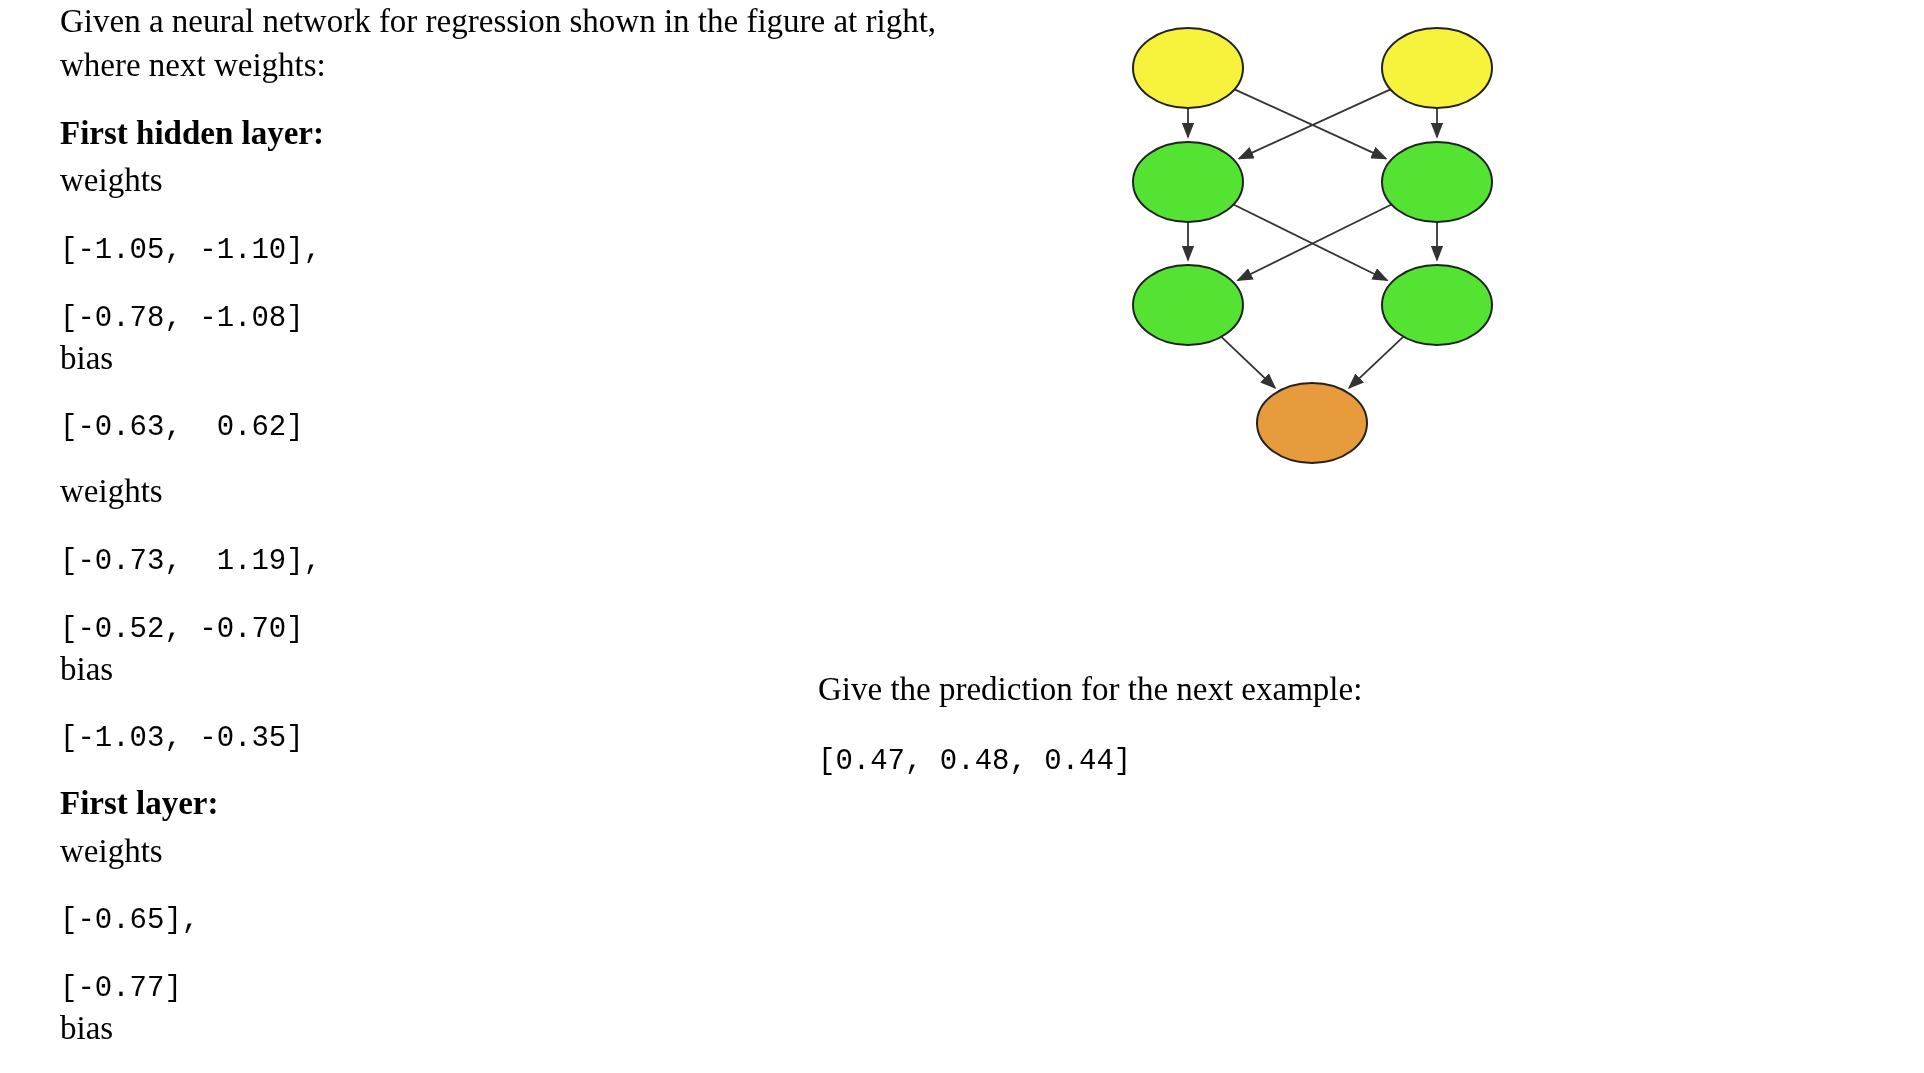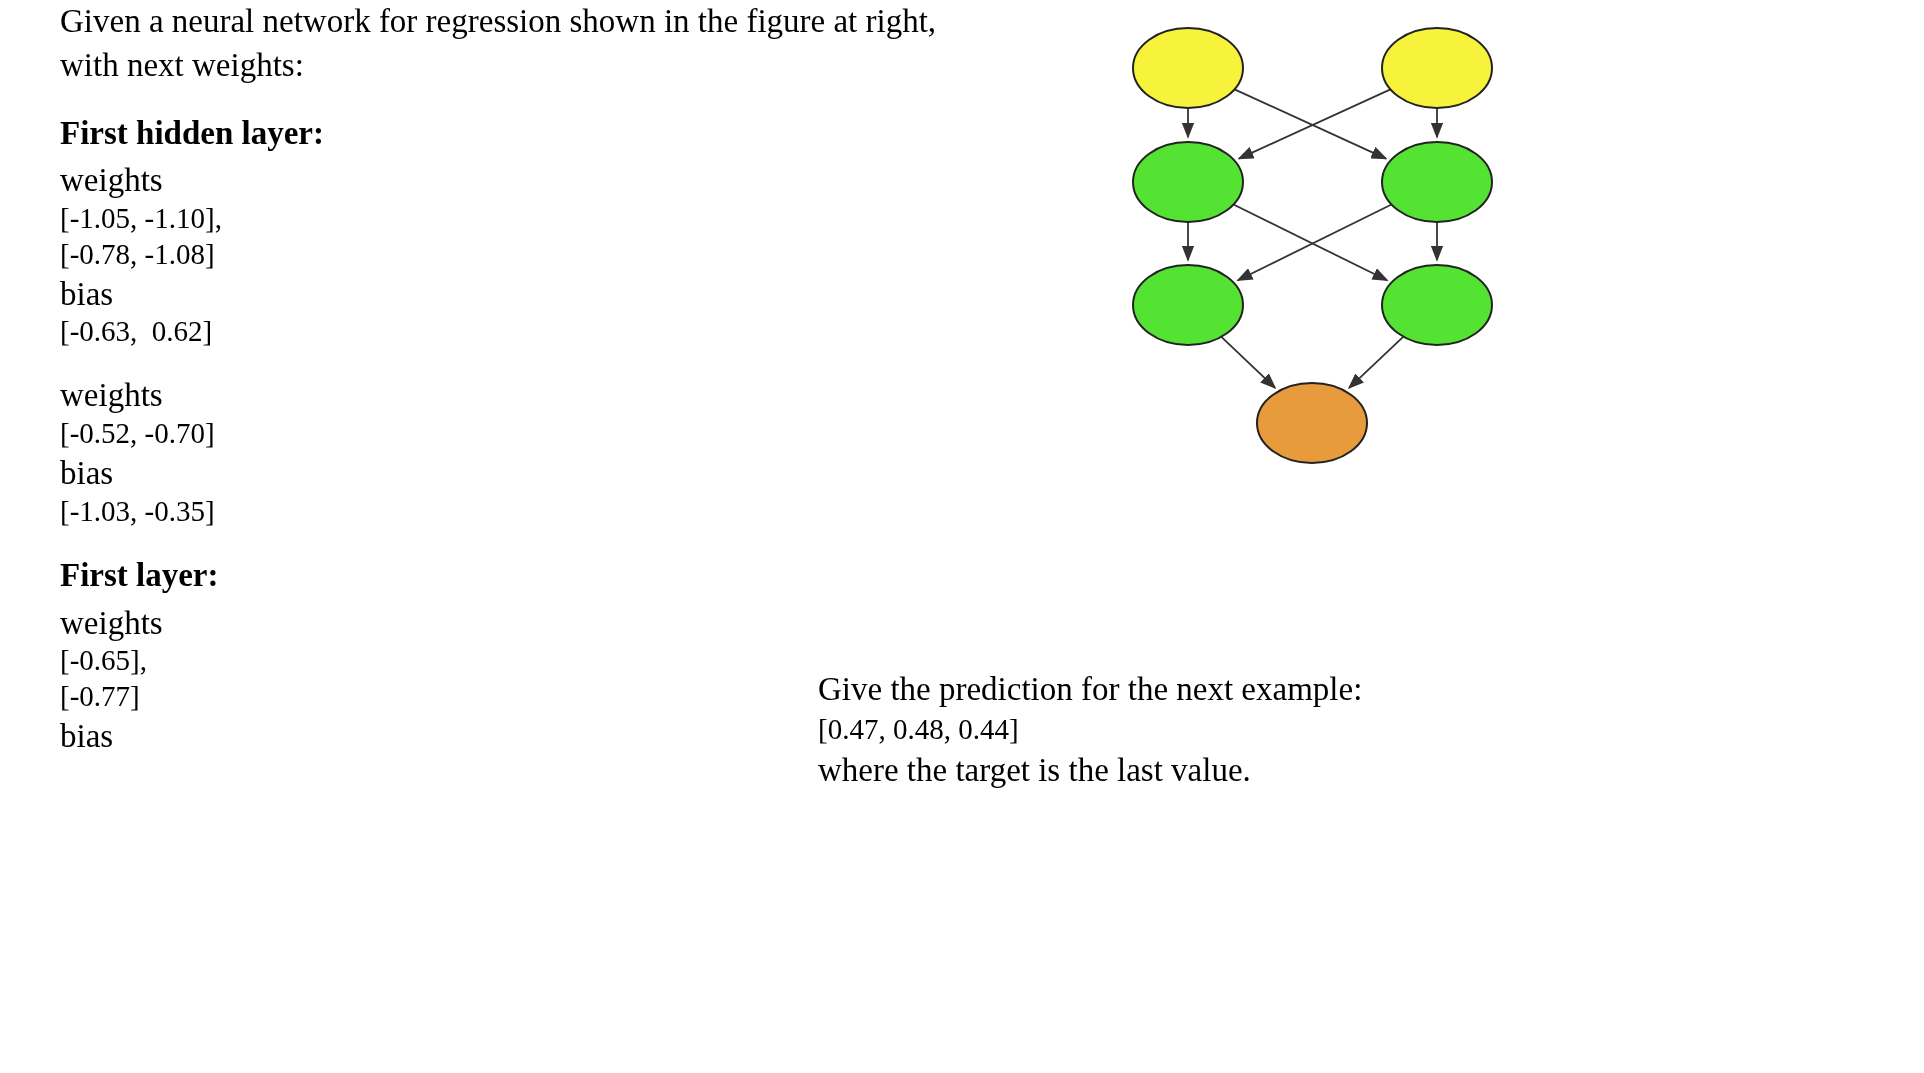--- a/index.html
+++ b/index.html
@@ -42,25 +42,26 @@
     font-weight: bold;
     line-height: 1.25;
     margin-bottom: 7px;
   }
   .param-label {
     font-size: 33px;
     line-height: 1.2;
     margin-top: 2px;
   }
   .mono {
-    font-family: Liberation Serif, serif;
+    font-family: Liberation Mono, monospace;
     font-size: 29px;
     line-height: 1.24;
     white-space: pre;
     letter-spacing: 0px;
+    margin-top: 32px;
   }
 
   
   .prompt-block {
     position: absolute;
     left: 818px;
     top: 668px;
     width: 700px;
   }
   .prompt-line {
@@ -82,53 +83,53 @@
 </style>
 </head>
 <body>
 
 <div class="page">
 
   <div class="left-col">
 
     <div class="intro">
       <span class="line">Given a neural network for regression shown in the figure at right,</span>
-      <span class="line">with next weights:</span>
+      <span class="line">where next weights:</span>
     </div>
 
     <div class="section">
       <div class="section-title">First hidden layer:</div>
       <div class="param-label">weights</div>
       <div class="mono">[-1.05, -1.10],</div>
       <div class="mono">[-0.78, -1.08]</div>
       <div class="param-label">bias</div>
       <div class="mono">[-0.63,  0.62]</div>
     </div>
 
     <div class="section">
       <div class="param-label">weights</div>
+      <div class="mono">[-0.73,  1.19],</div>
       <div class="mono">[-0.52, -0.70]</div>
       <div class="param-label">bias</div>
       <div class="mono">[-1.03, -0.35]</div>
     </div>
 
     <div class="section">
       <div class="section-title">First layer:</div>
       <div class="param-label">weights</div>
       <div class="mono">[-0.65],</div>
       <div class="mono">[-0.77]</div>
       <div class="param-label">bias</div>
     </div>
 
   </div>
 
   <div class="prompt-block">
     <div class="prompt-line">Give the prediction for the next example:</div>
     <div class="mono">[0.47, 0.48, 0.44]</div>
-    <div class="prompt-line">where the target is the last value.</div>
   </div>
 
   <div class="diagram">
     <svg width="500" height="500" viewBox="0 0 500 500" xmlns="http://www.w3.org/2000/svg">
       <defs>
         <marker id="arrowhead" markerWidth="9" markerHeight="7" refX="8" refY="3.5" orient="auto" markerUnits="strokeWidth">
           <polygon points="0 0, 9 3.5, 0 7" fill="#333333"></polygon>
         </marker>
       </defs>
       <g id="edges-group">

